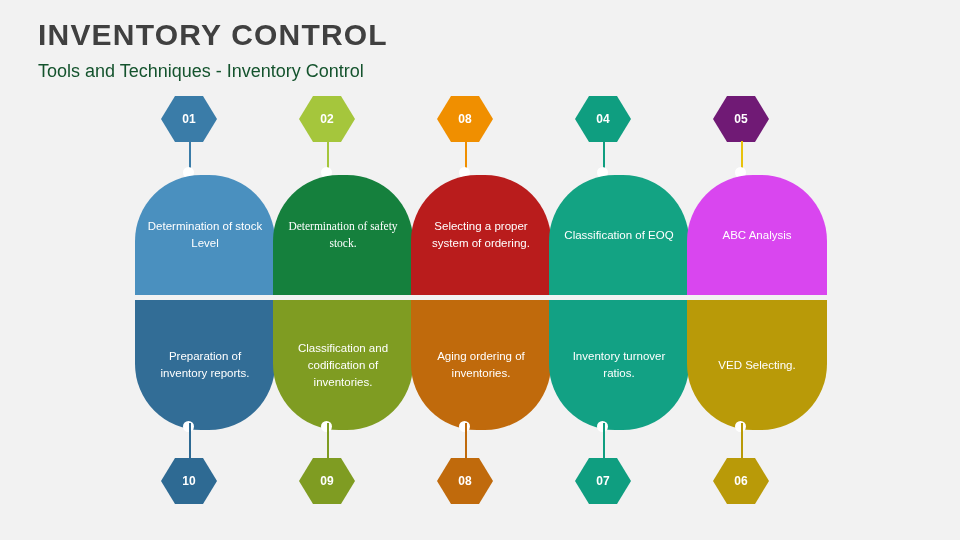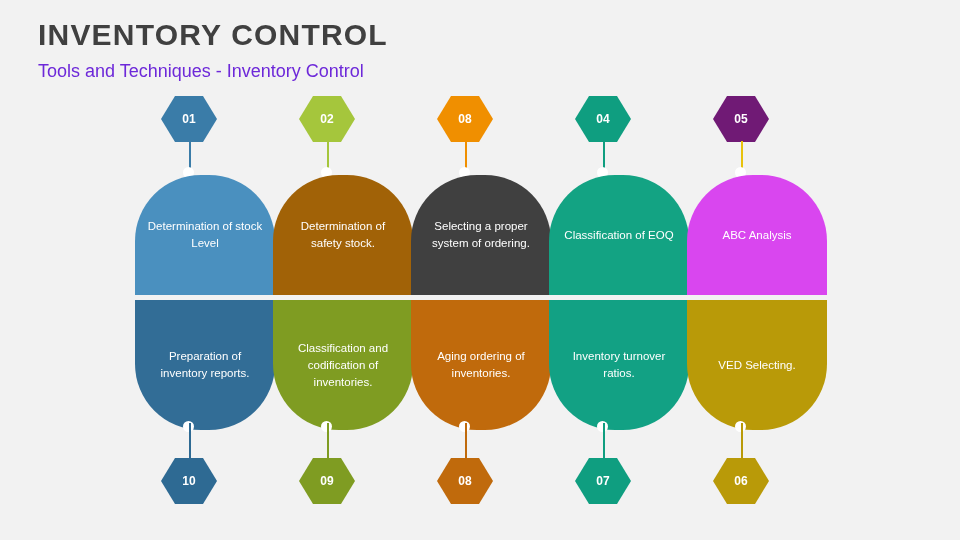--- a/index.html
+++ b/index.html
@@ -28,21 +28,21 @@
     font-size: 30px;
     font-weight: bold;
     letter-spacing: 1.2px;
     color: #404040;
   }
   .subtitle {
     position: absolute;
     left: 38px;
     top: 61px;
     font-size: 18px;
-    color: #6d28d9;
+    color: #14532d;
   }
   .columns {
     position: absolute;
     left: 0;
     top: 95px;
     width: 960px;
     height: 420px;
   }
   .col {
     position: absolute;
@@ -137,32 +137,32 @@
       <div class="capsule-bottom" style="background: rgb(50, 109, 150);">Preparation of inventory reports.</div>
       <div class="dot dot-bottom"></div>
       <div class="connector conn-bottom" style="background: rgb(46, 106, 147);"></div>
       <div class="hex hex-bottom" style="background: rgb(46, 106, 147);">10</div>
     </div>
 
     <div class="col" id="col-1" style="left: 273px;">
       <div class="hex hex-top" style="background: rgb(165, 198, 60); text-align: center;">02</div>
       <div class="connector conn-top" style="background: rgb(165, 198, 60);"></div>
       <div class="dot dot-top"></div>
-      <div class="capsule-top" style="background: #a16207;">Determination of safety stock.</div>
+      <div class="capsule-top" style="background: #15803d; font-family: Liberation Serif, serif;">Determination of safety stock.</div>
       <div class="capsule-bottom" style="background: rgb(127, 156, 34);">Classification and codification of inventories.</div>
       <div class="dot dot-bottom"></div>
       <div class="connector conn-bottom" style="background: rgb(127, 156, 34);"></div>
       <div class="hex hex-bottom" style="background: rgb(127, 156, 34);">09</div>
     </div>
 
     <div class="col" id="col-2" style="left: 411px;">
       <div class="hex hex-top" style="background: rgb(240, 143, 0);">08</div>
       <div class="connector conn-top" style="background: rgb(240, 143, 0);"></div>
       <div class="dot dot-top"></div>
-      <div class="capsule-top" style="background: #404040;">Selecting a proper system of ordering.</div>
+      <div class="capsule-top" style="background: #b91c1c;">Selecting a proper system of ordering.</div>
       <div class="capsule-bottom" style="background: rgb(192, 106, 12);">Aging ordering of inventories.</div>
       <div class="dot dot-bottom"></div>
       <div class="connector conn-bottom" style="background: rgb(192, 106, 12);"></div>
       <div class="hex hex-bottom" style="background: rgb(192, 106, 12);">08</div>
     </div>
 
     <div class="col" id="col-3" style="left: 549px;">
       <div class="hex hex-top" style="background: rgb(15, 158, 128);">04</div>
       <div class="connector conn-top" style="background: rgb(15, 158, 128);"></div>
       <div class="dot dot-top"></div>

